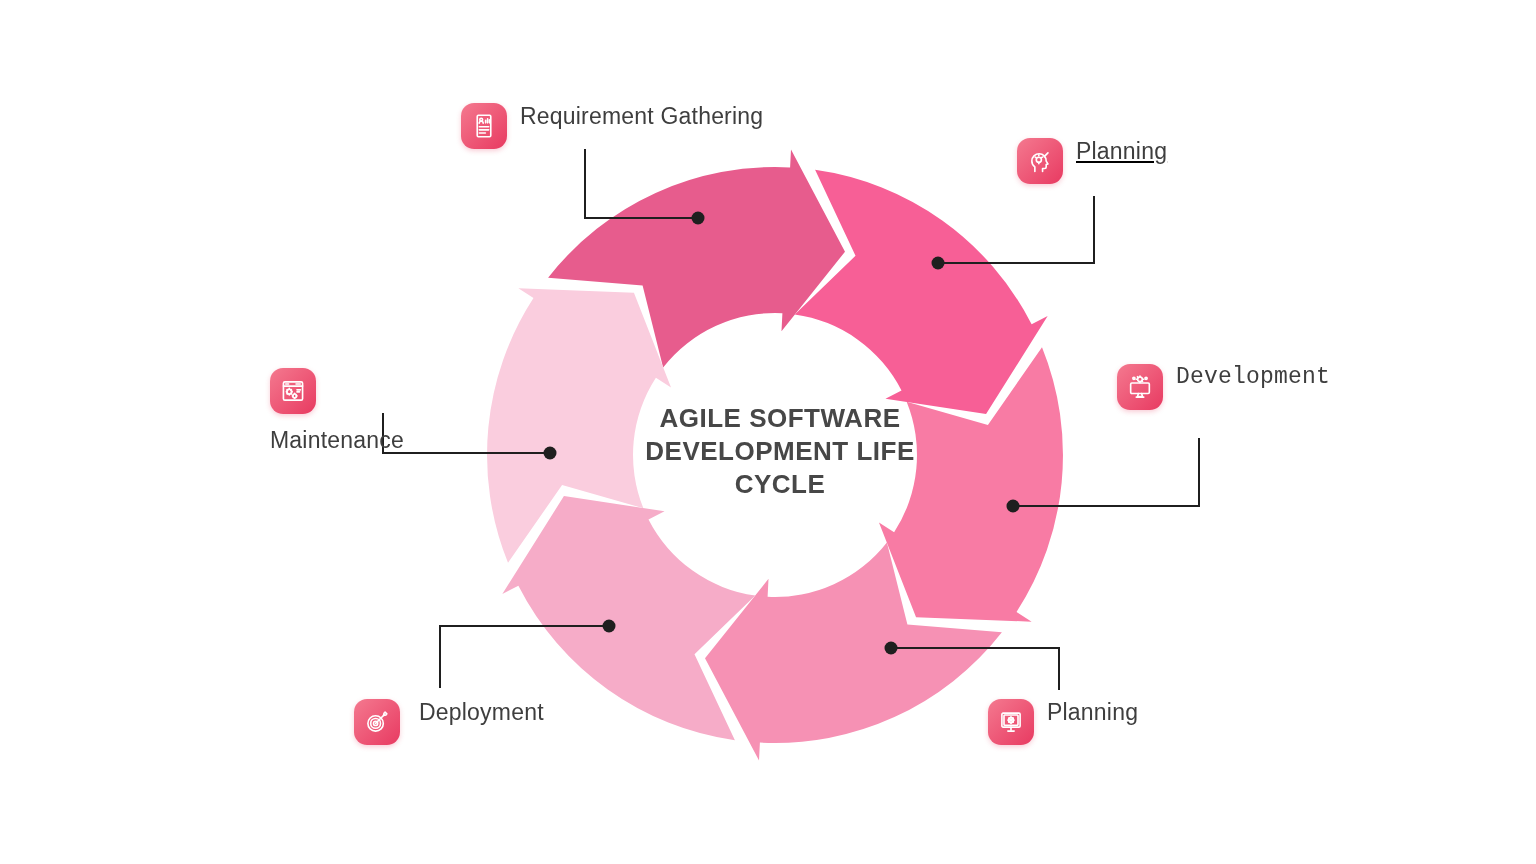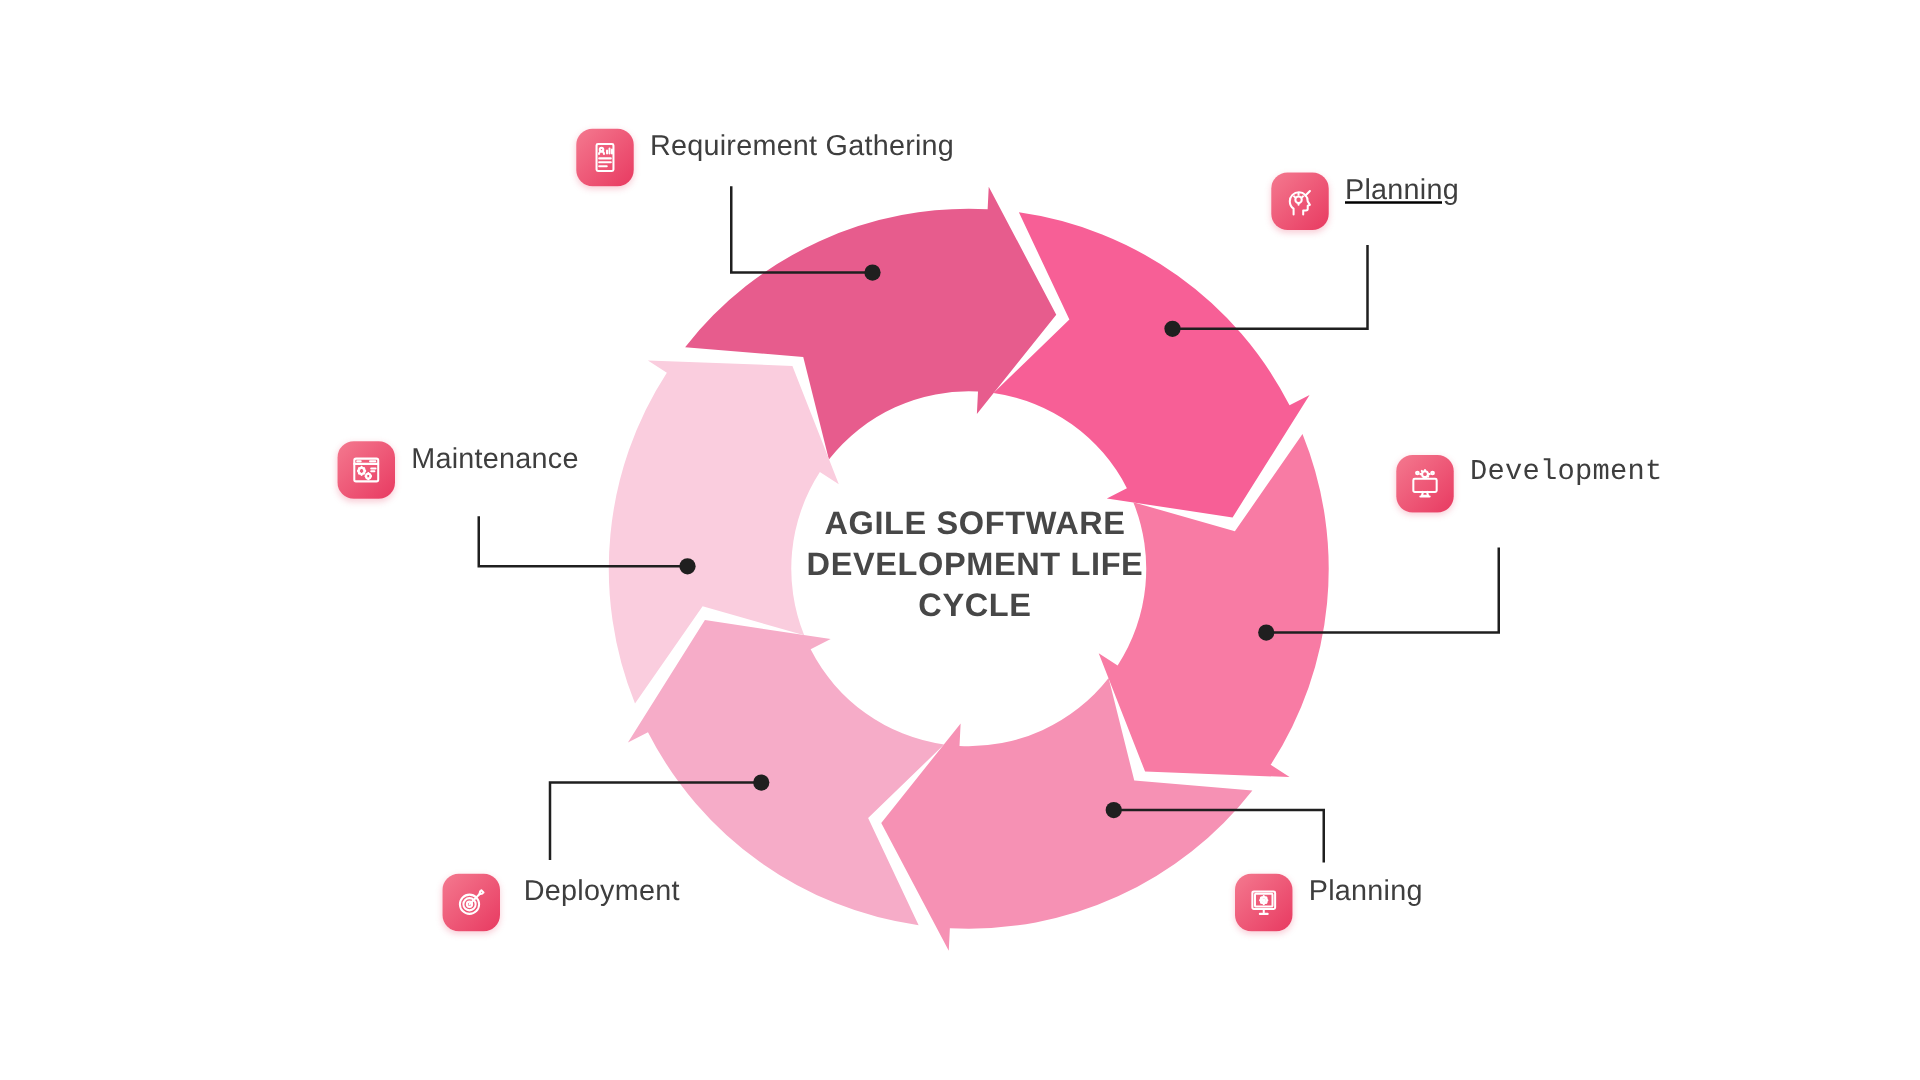--- a/index.html
+++ b/index.html
@@ -125,21 +125,21 @@
         <circle cx="10.8" cy="13.2" r="6.6"></circle>
         <circle cx="10.8" cy="13.2" r="4.2"></circle>
         <circle cx="10.8" cy="13.2" r="1.8"></circle>
         <path d="M10.8 13.2L17.6 6.4"></path>
         <path d="M17.6 6.4l.5-2.1 M17.6 6.4l2.1-.5 M18.9 3.6l1.5 1.5"></path>
       </svg>
     </div>
     <div class="stage-label">Deployment</div>
   </div>
 
-  <div class="stage" style="left:259px;top:353px;">
+  <div class="stage" style="left:259px;top:368px;flex-direction:column;">
     <div class="stage-icon" style="background: linear-gradient(135deg, rgb(244, 121, 143), rgb(232, 58, 97));">
       <svg width="28" height="28" viewBox="0 0 24 24" fill="none" stroke="#fff" stroke-width="1.4" stroke-linecap="round" stroke-linejoin="round">
         <rect x="3.8" y="4.2" width="16.4" height="15.6" rx="1.2"></rect>
         <path d="M3.8 7.8h16.4 M5.8 6h2.4 M14.6 6h3.6"></path>
         <circle cx="8.8" cy="12.6" r="2.1"></circle>
         <path d="M8.8 9.8v.7 M8.8 14.7v.7 M6.3 12.6H7 M10.6 12.6h.7 M7 10.8l.5.5 M10.1 13.9l.5.5 M10.6 10.8l-.5.5 M7.5 13.9l-.5.5"></path>
         <circle cx="13.4" cy="16.2" r="1.6"></circle>
         <path d="M13.4 14v.6 M13.4 17.8v.6 M11.5 16.2h.6 M14.7 16.2h.6"></path>
         <path d="M15.4 11h3 M15.4 12.8h2.2"></path>
       </svg>

